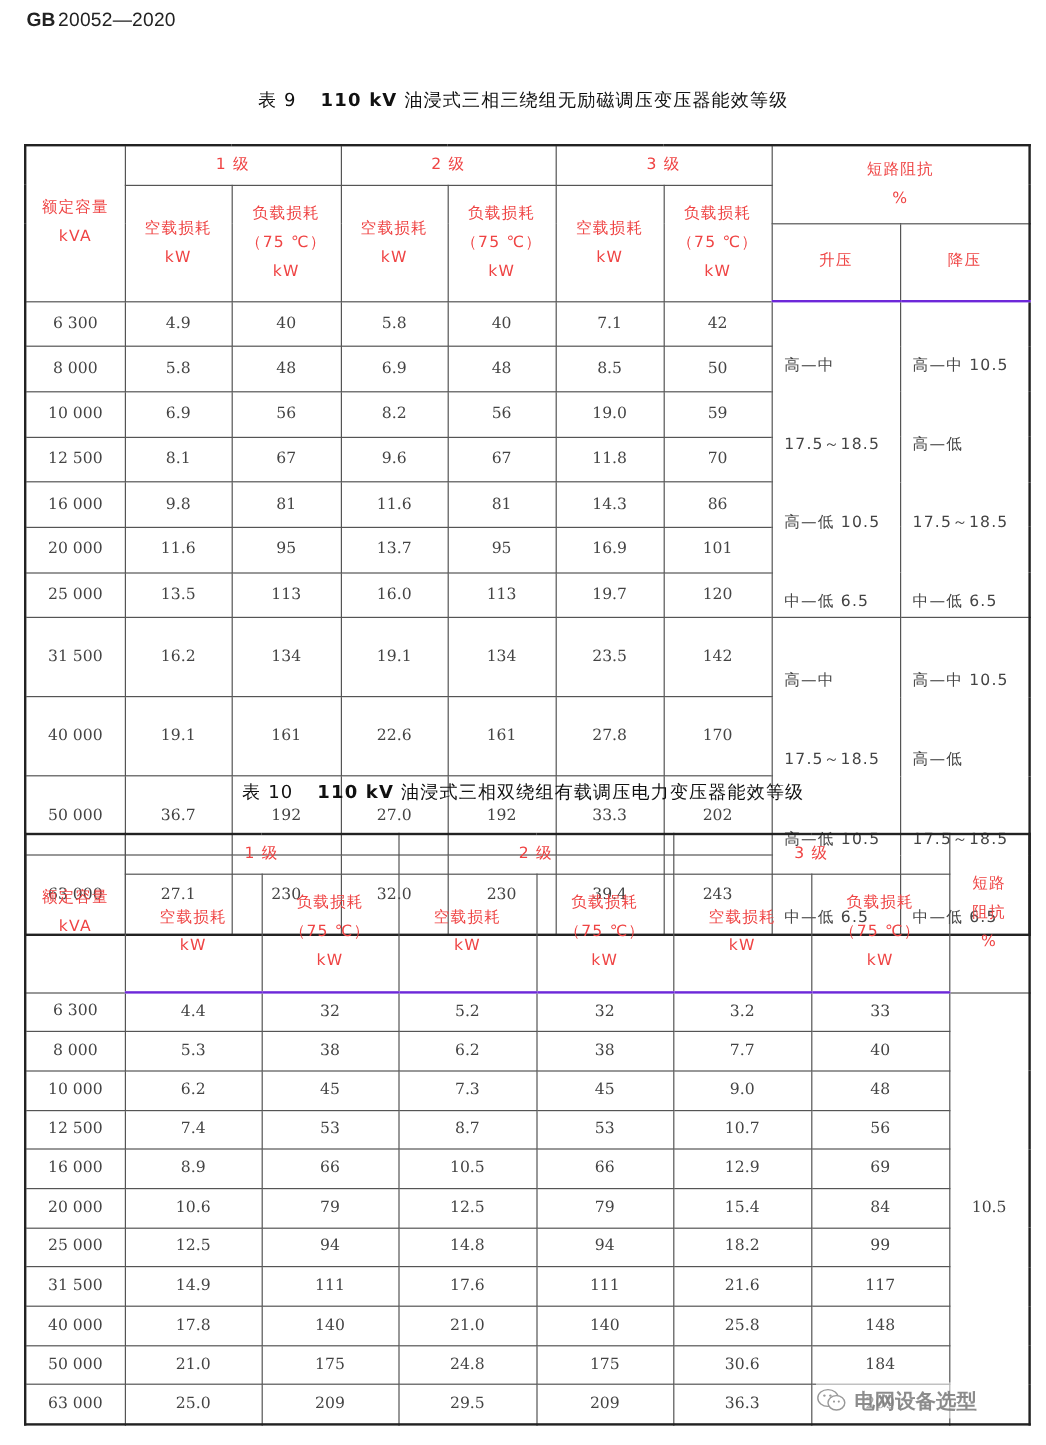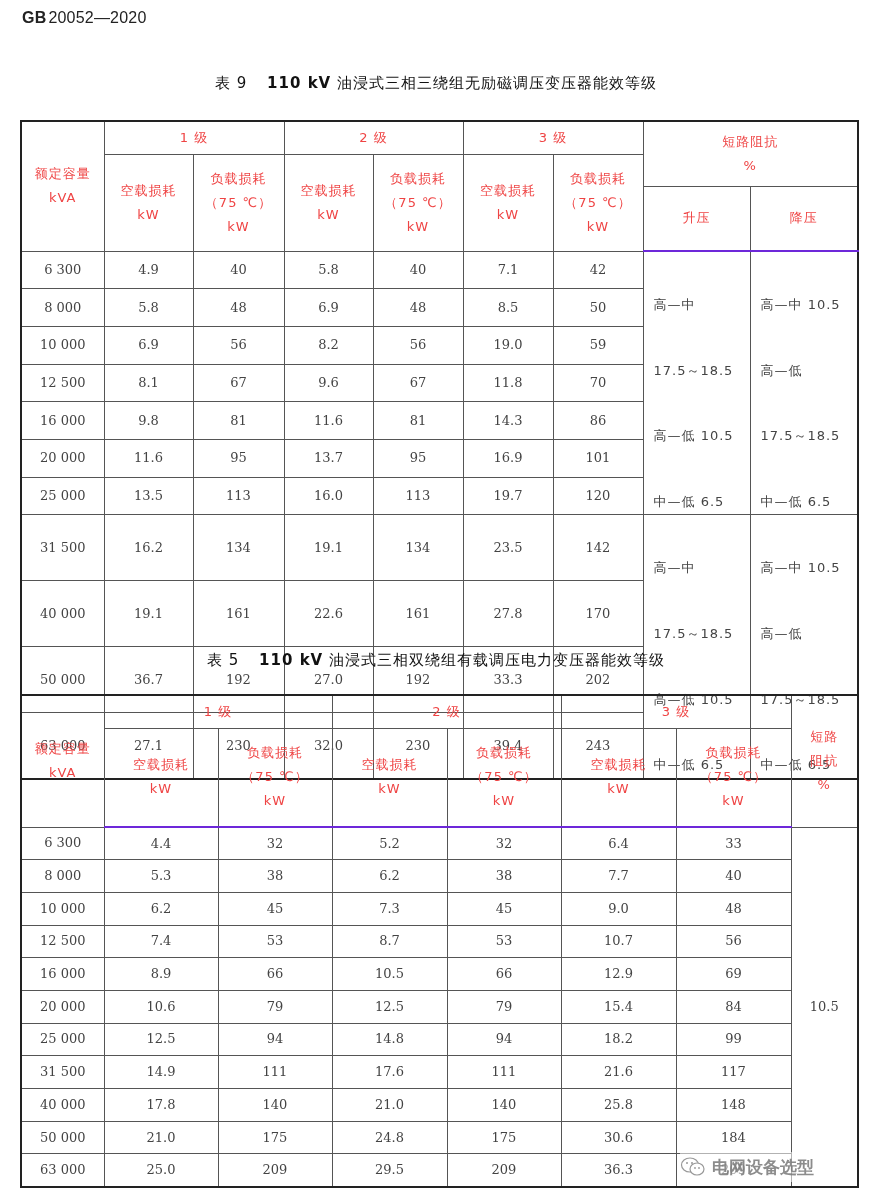--- a/index.html
+++ b/index.html
@@ -241,21 +241,21 @@
         <td>230</td>
         <td>32.0</td>
         <td>230</td>
         <td>39.4</td>
         <td>243</td>
       </tr>
     </tbody>
 </table>
 
 <div class="caption" style="top:651px;">
-  <span class="num">表 5</span>
+  <span class="num">表 10</span>
   <span class="kv">110 kV</span>
   <span>油浸式三相双绕组有载调压电力变压器能效等级</span>
 </div>
 
 <table class="spec" id="t10" style="left:20px; top:694px; width:837px;">
   <colgroup>
     <col style="width:83px">
       <col style="width:114px">
       <col style="width:114px">
     <col style="width:115px">
@@ -309,21 +309,21 @@
         </th>
     </tr>
   </thead>
   <tbody id="t10-body">
       <tr style="height: 32.7px;">
         <td>6 300</td>
         <td>4.4</td>
         <td>32</td>
         <td>5.2</td>
         <td>32</td>
-        <td>6.4</td>
+        <td>3.2</td>
         <td>33</td>
         <td rowspan="11">10.5</td>
       </tr>
       <tr style="height: 32.7px;">
         <td>8 000</td>
         <td>5.3</td>
         <td>38</td>
         <td>6.2</td>
         <td>38</td>
         <td>7.7</td>

